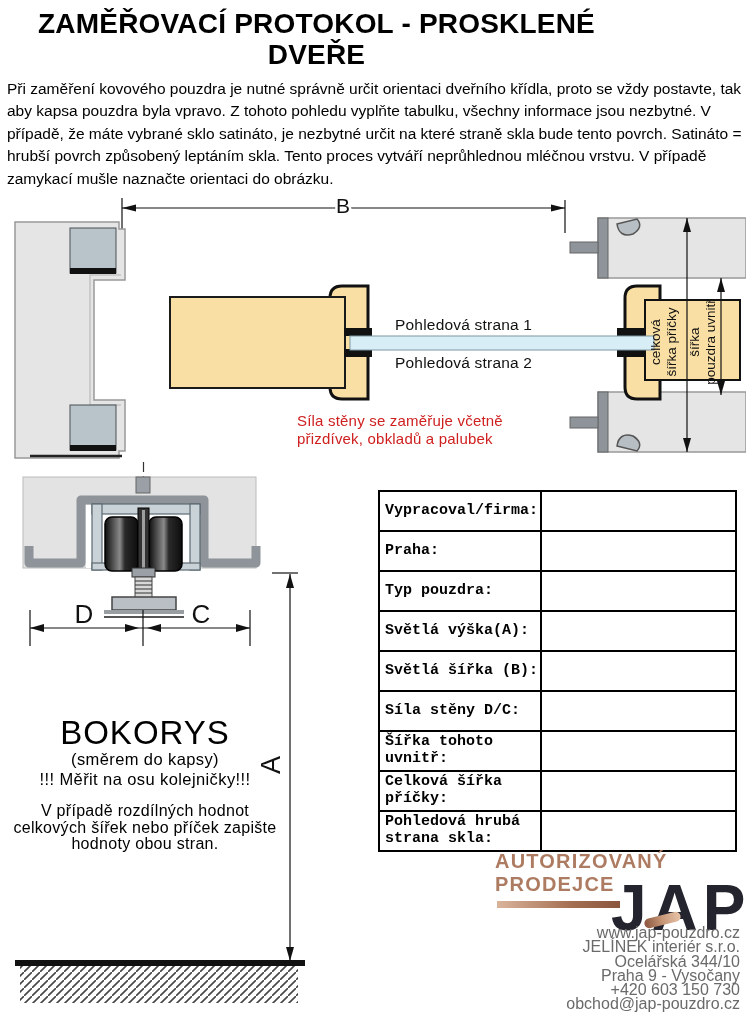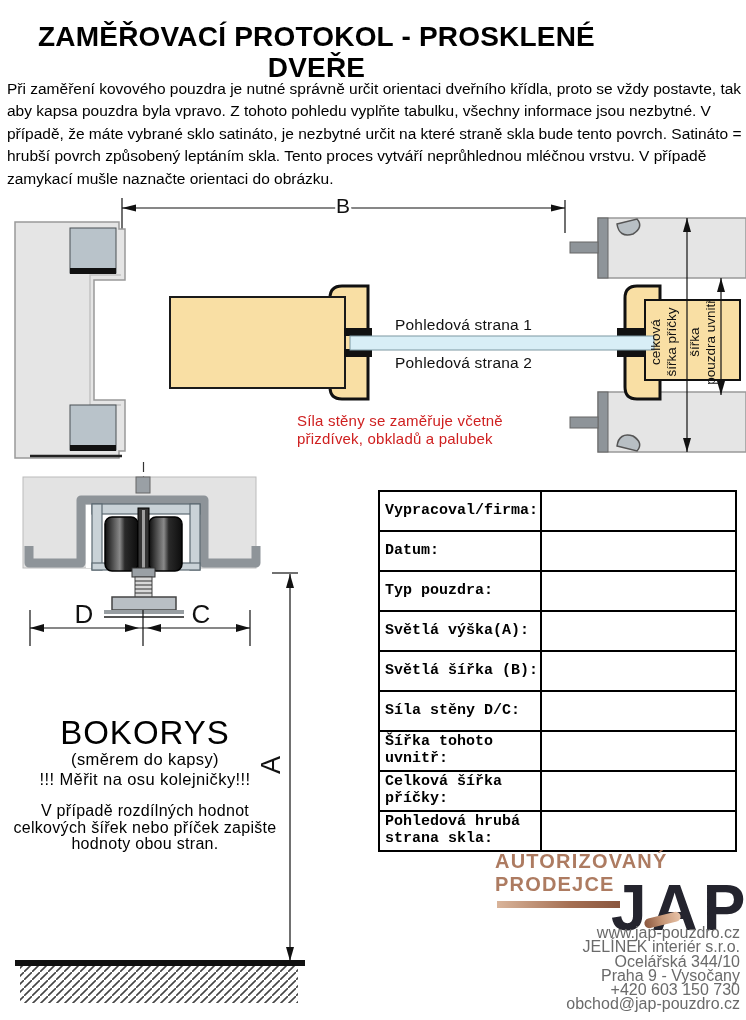--- a/index.html
+++ b/index.html
@@ -2,21 +2,21 @@
 <html><head>
 <meta charset="utf-8">
 <style>
   html,body{margin:0;padding:0;}
   body{
     position:relative;width:746px;height:1020px;background:#fff;overflow:hidden;
     font-family:"Liberation Sans","DejaVu Sans",sans-serif;color:#000;
   }
   .abs{position:absolute;}
   .title{left:0;top:8px;width:633px;text-align:center;font-weight:bold;
-         font-size:28px;line-height:31px;letter-spacing:.2px;margin-top:13px;}
+         font-size:28px;line-height:31px;letter-spacing:.2px;}
   .intro{left:7px;top:78px;width:735px;font-size:15.5px;line-height:22.4px;}
   svg text{font-family:"Liberation Sans","DejaVu Sans",sans-serif;}
   
   table.form{position:absolute;left:378px;top:490px;width:359px;border-collapse:collapse;}
   table.form td{border:2.5px solid #000;height:36px;vertical-align:middle;background:#fff;font-family:Liberation Mono, monospace;}
   td.flabel{width:150px;font-weight:bold;font-size:15px;line-height:1.12;padding:1px 2px 1px 5px;}
   td.fvalue{width:203px;}
   
   .bok-head{left:10px;top:714px;width:270px;text-align:center;font-size:33px;letter-spacing:1px;}
   .bok-sub1{left:10px;top:750px;width:270px;text-align:center;font-size:16.5px;letter-spacing:.4px;}
@@ -201,21 +201,21 @@
   <div>hodnoty obou stran.</div>
 </div>
 
 <table class="form">
   <tbody>
       <tr>
     <td class="flabel">Vypracoval/firma:</td>
     <td class="fvalue"></td>
   </tr>
   <tr>
-    <td class="flabel">Datum:</td>
+    <td class="flabel">Praha:</td>
     <td class="fvalue"></td>
   </tr>
   <tr>
     <td class="flabel">Typ pouzdra:</td>
     <td class="fvalue"></td>
   </tr>
   <tr>
     <td class="flabel">Světlá výška(A):</td>
     <td class="fvalue"></td>
   </tr>

